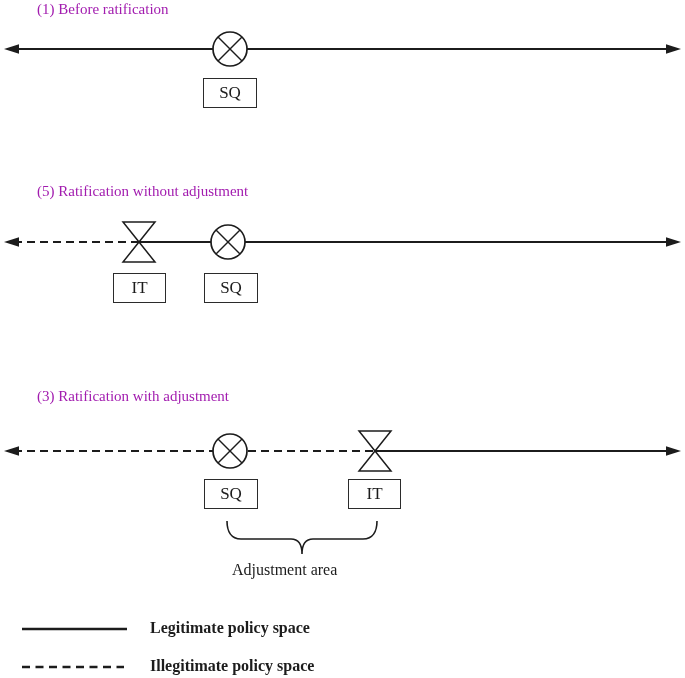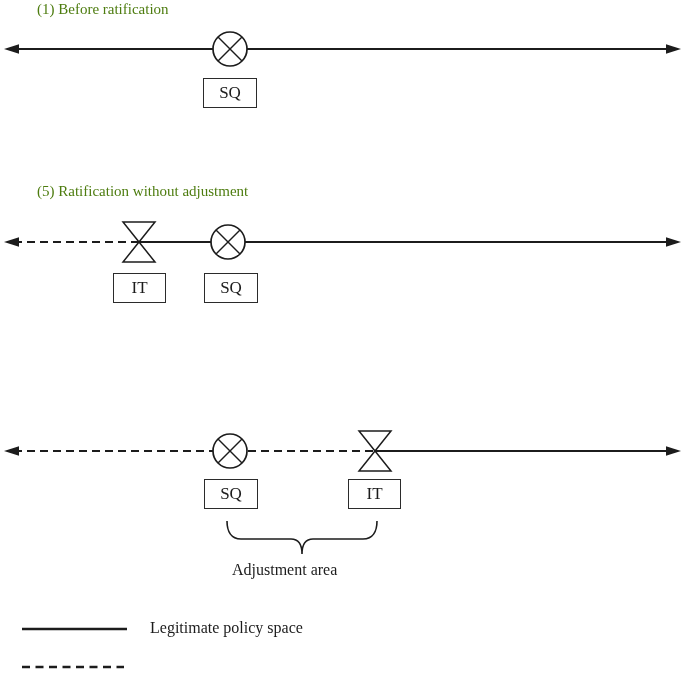--- a/index.html
+++ b/index.html
@@ -18,21 +18,21 @@
   }
   .layer-svg {
     position: absolute;
     left: 0;
     top: 0;
   }
   .panel-title {
     position: absolute;
     font-size: 15px;
     line-height: 16px;
-    color: #4d7c0f;
+    color: #a21caf;
     white-space: nowrap;
   }
   .label-box {
     position: absolute;
     box-sizing: border-box;
     border: 1.5px solid #2b2b2b;
     background: #ffffff;
     display: flex;
     align-items: center;
     justify-content: center;
@@ -42,20 +42,21 @@
   .annotation {
     position: absolute;
     font-size: 16px;
     text-align: left;
     white-space: nowrap;
   }
   .legend-text {
     position: absolute;
     font-size: 16px;
     white-space: nowrap;
+    font-weight: bold;
   }
 </style>
 </head>
 <body>
 
 <div class="fig">
 
   <svg class="layer-svg" width="685" height="678" viewBox="0 0 685 678">
 
     <g>
@@ -94,26 +95,28 @@
     </g>
 
     <g>
       <line x1="22" y1="629" x2="127" y2="629" stroke="#1c1c1c" stroke-width="2.6"></line>
       <line x1="22" y1="667" x2="124" y2="667" stroke="#1c1c1c" stroke-width="2.6" stroke-dasharray="8 5.5"></line>
     </g>
   </svg>
 
   <div class="panel-title" style="left:37px; top:1px;">(1) Before ratification</div>
   <div class="panel-title" style="left:37px; top:183px;">(5) Ratification without adjustment</div>
+  <div class="panel-title" style="left:37px; top:388px;">(3) Ratification with adjustment</div>
 
   <div class="label-box" style="left:203px; top:78px; width:54px; height:30px;">SQ</div>
 
   <div class="label-box" style="left:113px; top:273px; width:53px; height:30px;">IT</div>
   <div class="label-box" style="left:204px; top:273px; width:54px; height:30px;">SQ</div>
 
   <div class="label-box" style="left:204px; top:479px; width:54px; height:30px;">SQ</div>
   <div class="label-box" style="left:348px; top:479px; width:53px; height:30px;">IT</div>
 
   <div class="annotation" style="left:232px; top:561px; width:140px;">Adjustment area</div>
 
   <div class="legend-text" style="left:150px; top:619px;">Legitimate policy space</div>
+  <div class="legend-text" style="left:150px; top:657px;">Illegitimate policy space</div>
 
 </div>
 
 </body></html>

